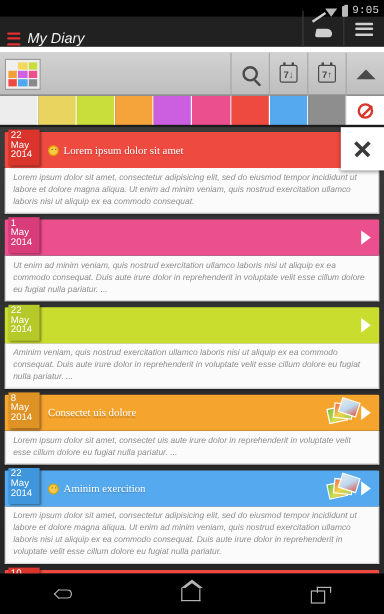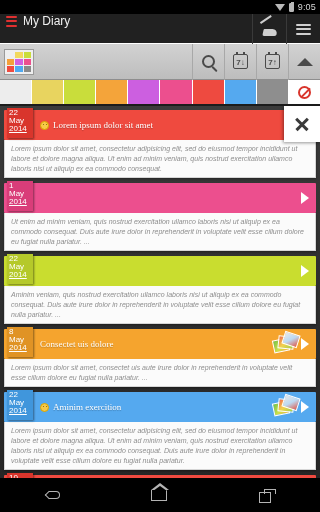--- a/index.html
+++ b/index.html
@@ -2,35 +2,35 @@
 <html><head>
 <meta charset="utf-8">
 <style>
   * { margin:0; padding:0; box-sizing:border-box; }
   html,body { width:320px; height:512px; overflow:hidden; background:#000;
     font-family:"Liberation Sans", sans-serif; }
 
   #app { position:relative; width:320px; height:512px; background:#2b2b2b; }
 
   
-  .statusbar { height:14px; background:#000; display:flex; align-items:center;
-    justify-content:flex-end; padding-right:4px; gap:4px; }
+  .statusbar { height:14px; background:#000; display:flex; align-items:flex-end;
+    justify-content:flex-end; padding-right:4px; gap:4px;font-family:Liberation Mono, monospace; }
   .statusbar .clock { color:#d8d8d8; font-size:9px; letter-spacing:.2px; }
   .wifi-ico { width:10px; height:8px; position:relative; }
   .wifi-ico::before{ content:""; position:absolute; left:0; top:1px; width:0; height:0;
     border-left:5px solid transparent; border-right:5px solid transparent;
     border-top:7px solid #b8b8b8; }
   .batt-ico { width:5px; height:9px; border:1px solid #b8b8b8; background:#b8b8b8;
     position:relative; border-radius:1px; }
   .batt-ico::before{ content:""; position:absolute; left:1px; top:-2px; width:3px;
     height:2px; background:#b8b8b8; }
 
   
-  .appbar { height:30px; background:#212121; display:flex; align-items:flex-start;
-    border-bottom:1px solid #ffffff; }
+  .appbar { height:30px; background:#212121; display:flex; align-items:flex-end;
+    border-bottom:5px solid #ffffff;font-style:italic; }
   .appbar .brand { display:flex; align-items:center; gap:6px; padding-left:6px; flex:1; }
   .logo-bars { width:11px; height:11px; display:flex; flex-direction:column;
     justify-content:space-between; }
   .logo-bars i { display:block; height:2px; background:#e03030; border-radius:1px; }
   .app-title { color:#f0f0f0; font-size:12px; }
   .appbar-btn { width:34px; height:30px; display:flex; align-items:center;
     justify-content:center; border-left:1px solid #3a3a3a; }
   .eraser { width:17px; height:13px; position:relative; }
   .eraser::before{ content:""; position:absolute; left:2px; bottom:0; width:14px;
     height:7px; background:#cfcfcf; border-radius:1px 6px 2px 2px;
@@ -81,21 +81,21 @@
     background:linear-gradient(180deg,#3b3b3b,#2e2e2e 50%,#262626);
     overflow:hidden; padding:4px 4px 0 4px; }
   .entry { margin-bottom:5px; position:relative; }
   .entry-head { height:30px; position:relative; display:flex; align-items:center;
     border-radius:1px;justify-content:flex-end; }
   .datebadge { position:absolute; left:3px; top:-2px; width:26px; min-height:30px;
     padding:1px 2px; color:#fff; font-size:7px; line-height:8px; text-align:left;
     box-shadow:1px 1px 2px rgba(0,0,0,.45); }
   .datebadge .d { font-size:8px; line-height:8px; }
   .datebadge .m { font-size:8px; line-height:8px; }
-  .datebadge .y { font-size:8px; line-height:8px;text-decoration:underline; }
+  .datebadge .y { font-size:8px; line-height:8px; }
   .entry-title { margin-left:36px; color:#fff; font-size:9px; flex:1;
     display:flex; align-items:center; gap:4px; text-shadow:0 1px 1px rgba(0,0,0,.25);font-family:Liberation Serif, serif; }
   .mood { width:9px; height:9px; border-radius:50%; background:#f7c948;
     border:1px solid #d9a400; flex:0 0 auto; position:relative; }
   .mood::before{ content:""; position:absolute; left:1.5px; top:2px; width:1.5px;
     height:1.5px; background:#7a5a00; border-radius:50%; box-shadow:3px 0 0 #7a5a00; }
   .thumb { width:26px; height:22px; margin-right:2px; position:relative;
     flex:0 0 auto; }
   .thumb .p1,.thumb .p2,.thumb .p3 { position:absolute; width:16px; height:13px;
     border:1px solid #fff; }

